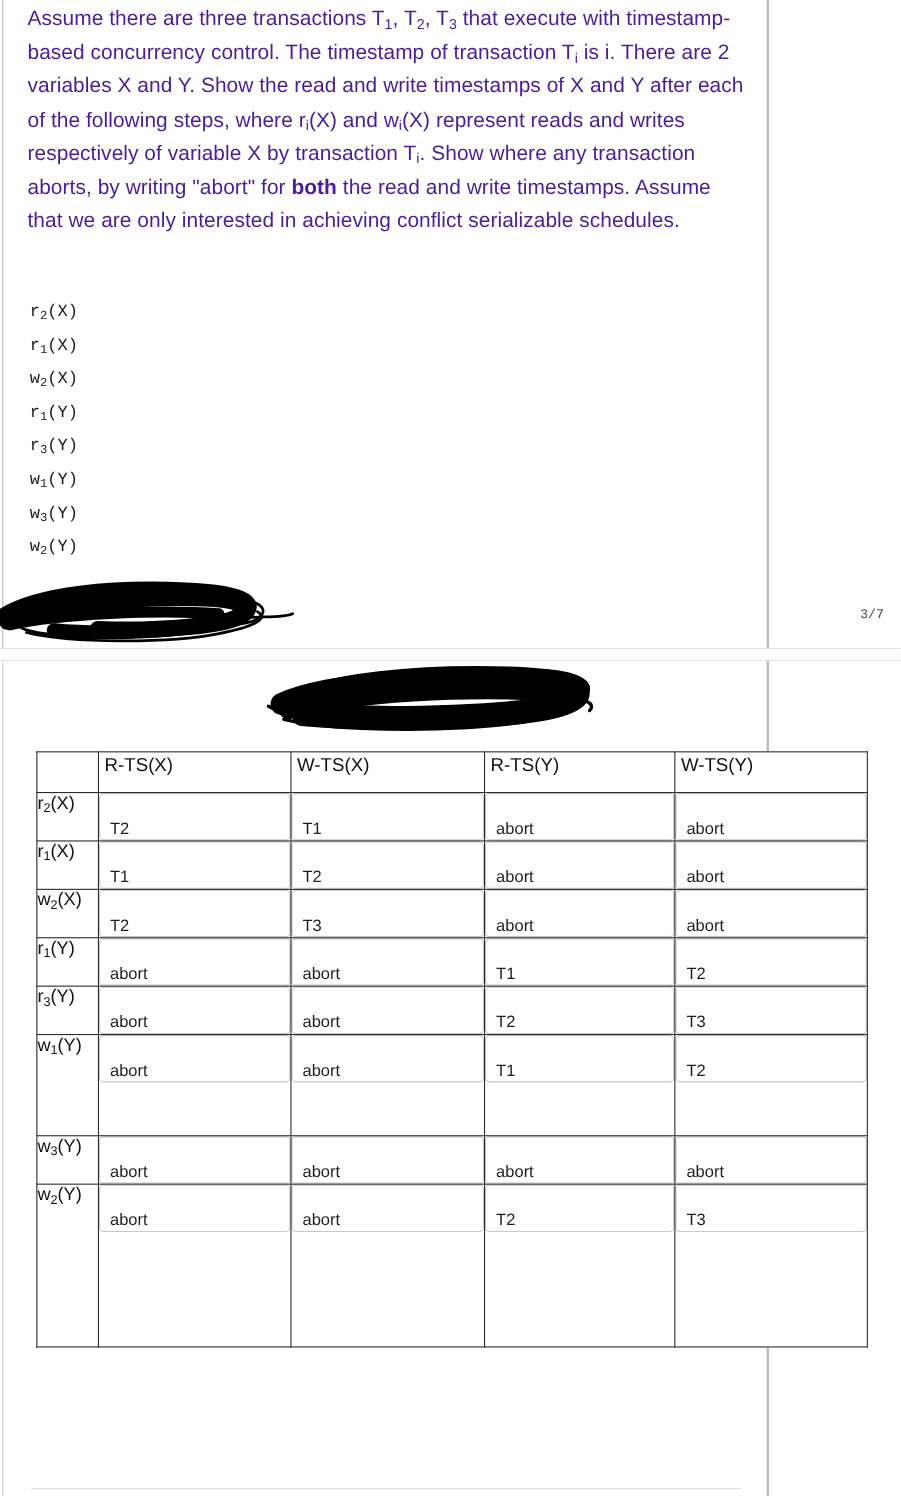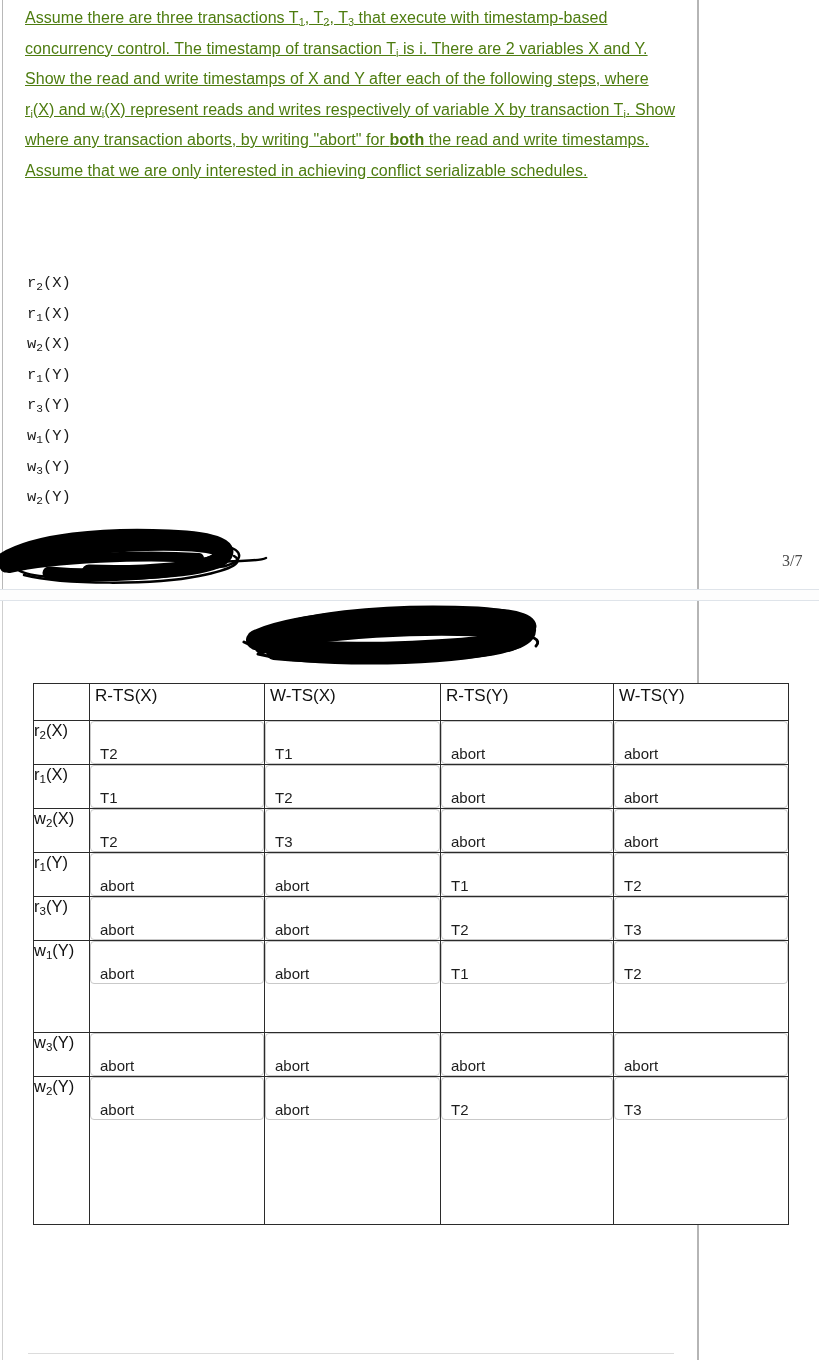--- a/index.html
+++ b/index.html
@@ -41,25 +41,24 @@
     width: 2px; height: 760px;
     background: #b5b5b5;
   }
 
   
   .prompt-text {
     position: absolute;
     left: 25px;
     top: 3px;
     width: 652px;
-    font-size: 16px;
+    font-size: 19px;
     line-height: 30.5px;
     letter-spacing: 0.05px;
-    color: #4d7c0f;
-    text-decoration: underline;
+    color: #4c1d95;
   }
   .prompt-text b { font-weight: bold; }
   sub { font-size: 0.68em; line-height: 0; vertical-align: -0.28em; }
 
   
   .op-list {
     position: absolute;
     left: 27px;
     top: 268px;
     font-family: "Liberation Mono", "DejaVu Sans Mono", monospace;
@@ -77,22 +76,22 @@
   .scribble { position: absolute; }
   .scribble svg { display: block; }
   .scribble-1 { left: -6px; top: 528px; }
   .scribble-2 { left: 228px; top: 598px; }
 
   
   .page-number {
     position: absolute;
     left: 782px;
     top: 552px;
-    font-family: Liberation Serif, serif;
-    font-size: 16px;
+    font-family: Liberation Mono, monospace;
+    font-size: 12px;
     color: #4a4a4a;
   }
 
   
   .page-separator {
     position: absolute;
     left: 0; top: 589px;
     width: 819px; height: 10px;
     border-top: 1px solid #dfe4ea;
     border-bottom: 1px solid #dfe4ea;

